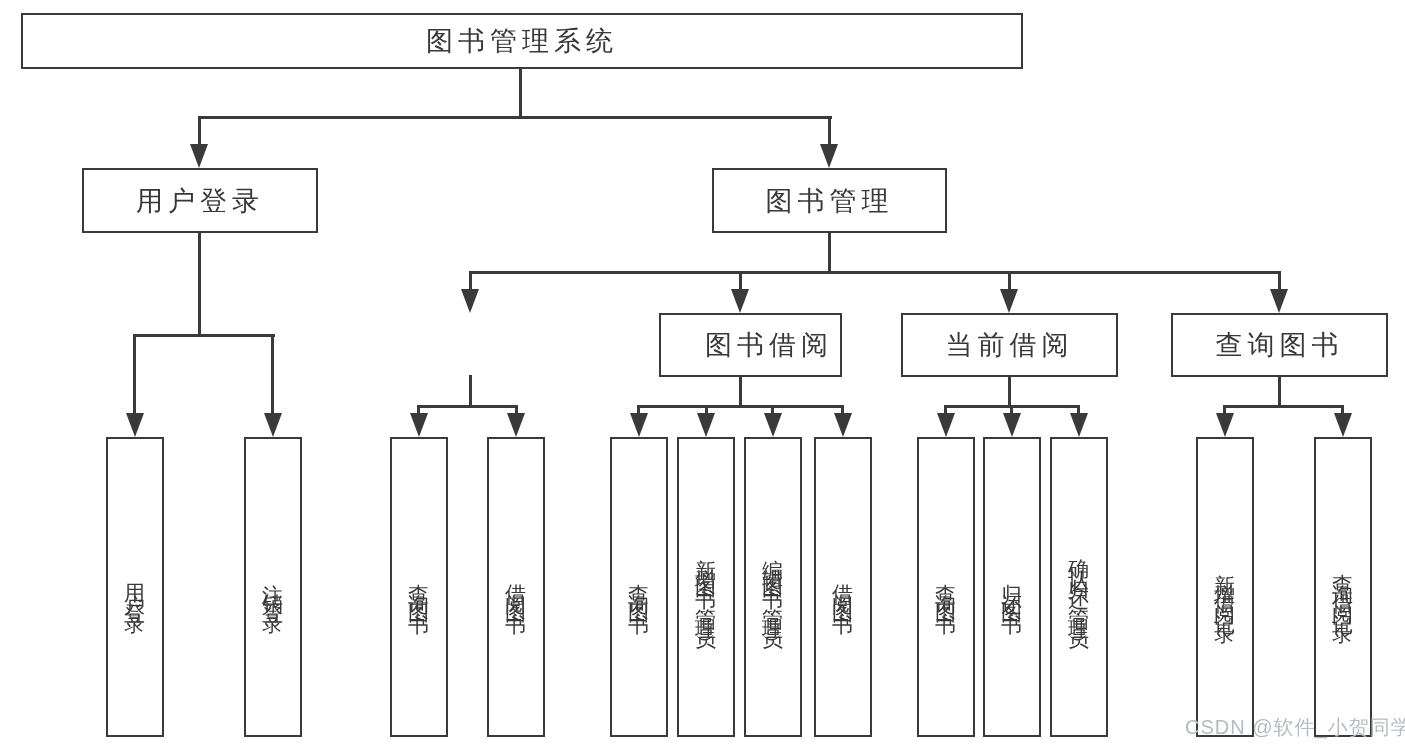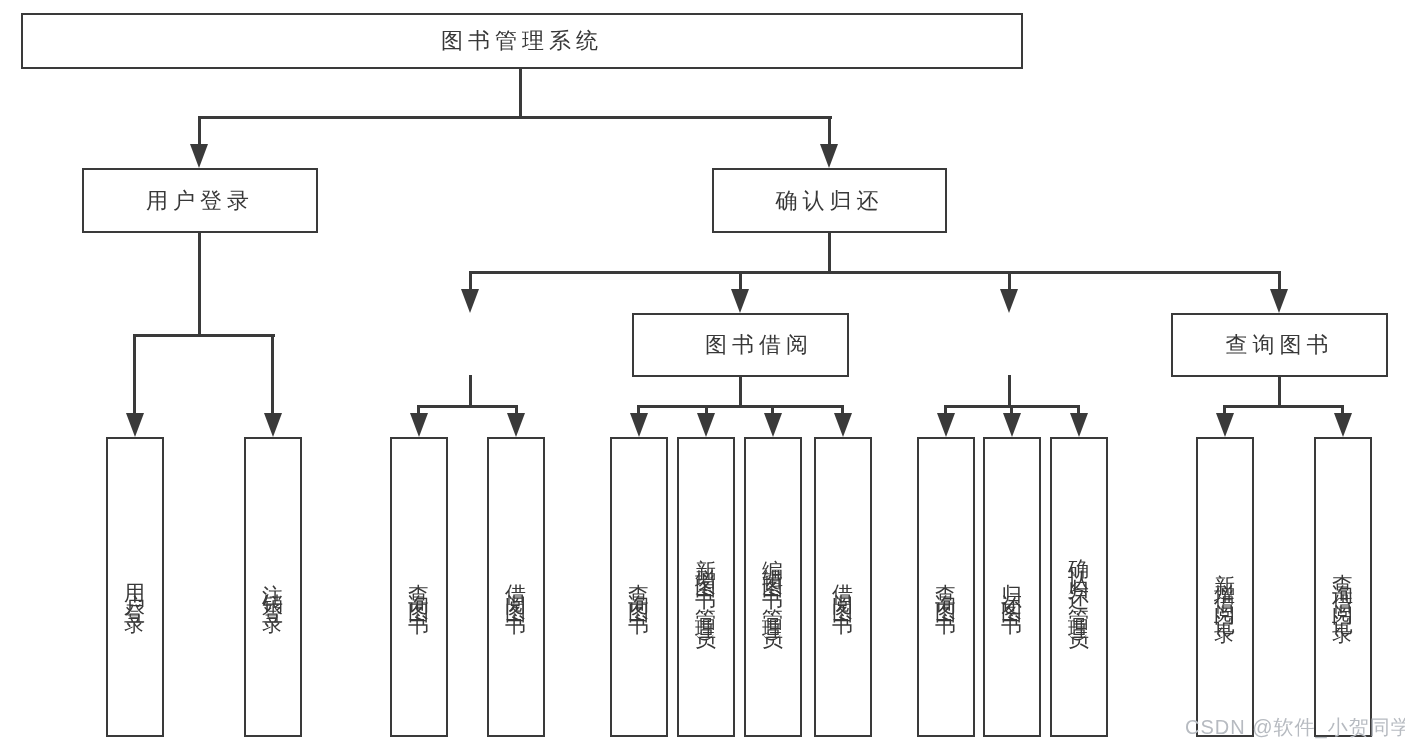--- a/index.html
+++ b/index.html
@@ -20,21 +20,21 @@
   }
   .box {
     position: absolute;
     border: 2.5px solid var(--line);
     background: var(--background);
     display: flex;
     align-items: center;
     justify-content: center;
   }
   .hlabel {
-    font-size: 22px;
+    font-size: 27px;
     letter-spacing: 5px;
     color: var(--text);
     white-space: nowrap;
   }
   .vtext {
     writing-mode: vertical-rl;
     text-orientation: mixed;
     font-size: 21px;
     letter-spacing: 10px;
     line-height: 1;
@@ -76,43 +76,46 @@
   <div class="line" style="left:198px; top:116px; width:634px; height:3px;"></div>
   <div class="line" style="left:198px; top:116px; width:3px; height:30px;"></div>
   <div class="tri" style="left:190px; top:144px;"></div>
   <div class="line" style="left:828px; top:116px; width:3px; height:30px;"></div>
   <div class="tri" style="left:820px; top:144px;"></div>
 
   <div class="box" style="left:82px; top:168px; width:236px; height:65px;">
     <span class="hlabel">用户登录</span>
   </div>
   <div class="box" style="left:712px; top:168px; width:235px; height:65px;">
-    <span class="hlabel">确认归还</span>
+    <span class="hlabel">图书管理</span>
   </div>
 
   <div class="line" style="left:198px; top:231px; width:3px; height:105px;"></div>
   <div class="line" style="left:133px; top:334px; width:142px; height:3px;"></div>
   <div class="line" style="left:133px; top:334px; width:3px; height:82px;"></div>
   <div class="tri" style="left:126px; top:413px;"></div>
   <div class="line" style="left:271px; top:334px; width:3px; height:82px;"></div>
   <div class="tri" style="left:264px; top:413px;"></div>
 
   <div class="line" style="left:828px; top:231px; width:3px; height:43px;"></div>
   <div class="line" style="left:469px; top:271px; width:812px; height:3px;"></div>
   <div class="line" style="left:469px; top:271px; width:3px; height:20px;"></div>
   <div class="tri" style="left:461px; top:289px;"></div>
   <div class="line" style="left:739px; top:271px; width:3px; height:20px;"></div>
   <div class="tri" style="left:731px; top:289px;"></div>
   <div class="line" style="left:1008px; top:271px; width:3px; height:20px;"></div>
   <div class="tri" style="left:1000px; top:289px;"></div>
   <div class="line" style="left:1278px; top:271px; width:3px; height:20px;"></div>
   <div class="tri" style="left:1270px; top:289px;"></div>
 
-  <div class="box" style="left:632px; top:313px; width:217px; height:64px;padding-left:37px;">
+  <div class="box" style="left:659px; top:313px; width:183px; height:64px;padding-left:37px;">
     <span class="hlabel">图书借阅</span>
+  </div>
+  <div class="box" style="left:901px; top:313px; width:217px; height:64px;">
+    <span class="hlabel">当前借阅</span>
   </div>
   <div class="box" style="left:1171px; top:313px; width:217px; height:64px;">
     <span class="hlabel">查询图书</span>
   </div>
 
   <div class="line" style="left:469px; top:375px; width:3px; height:33px;"></div>
   <div class="line" style="left:417px; top:405px; width:101px; height:3px;"></div>
   <div class="line" style="left:417px; top:405px; width:3px; height:12px;"></div>
   <div class="tri" style="left:410px; top:413px;"></div>
   <div class="line" style="left:515px; top:405px; width:3px; height:12px;"></div>

